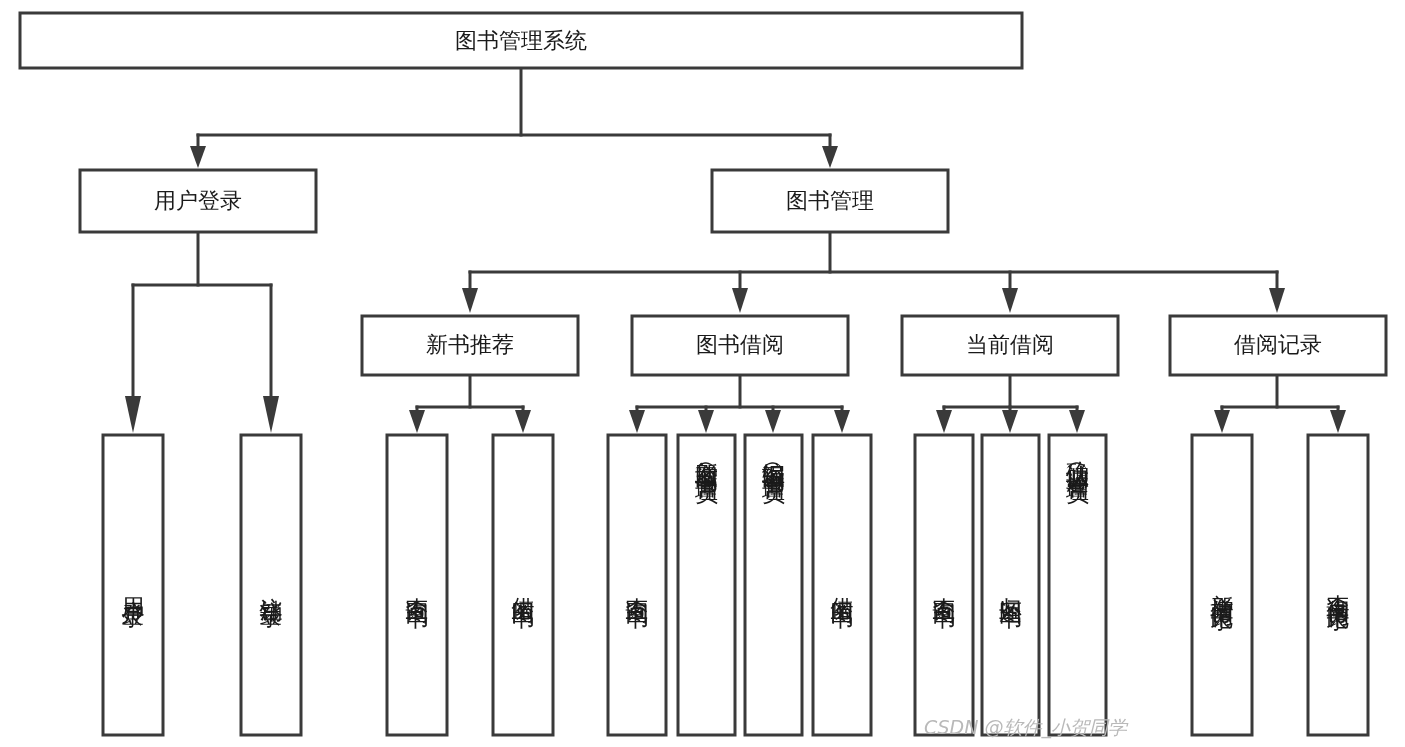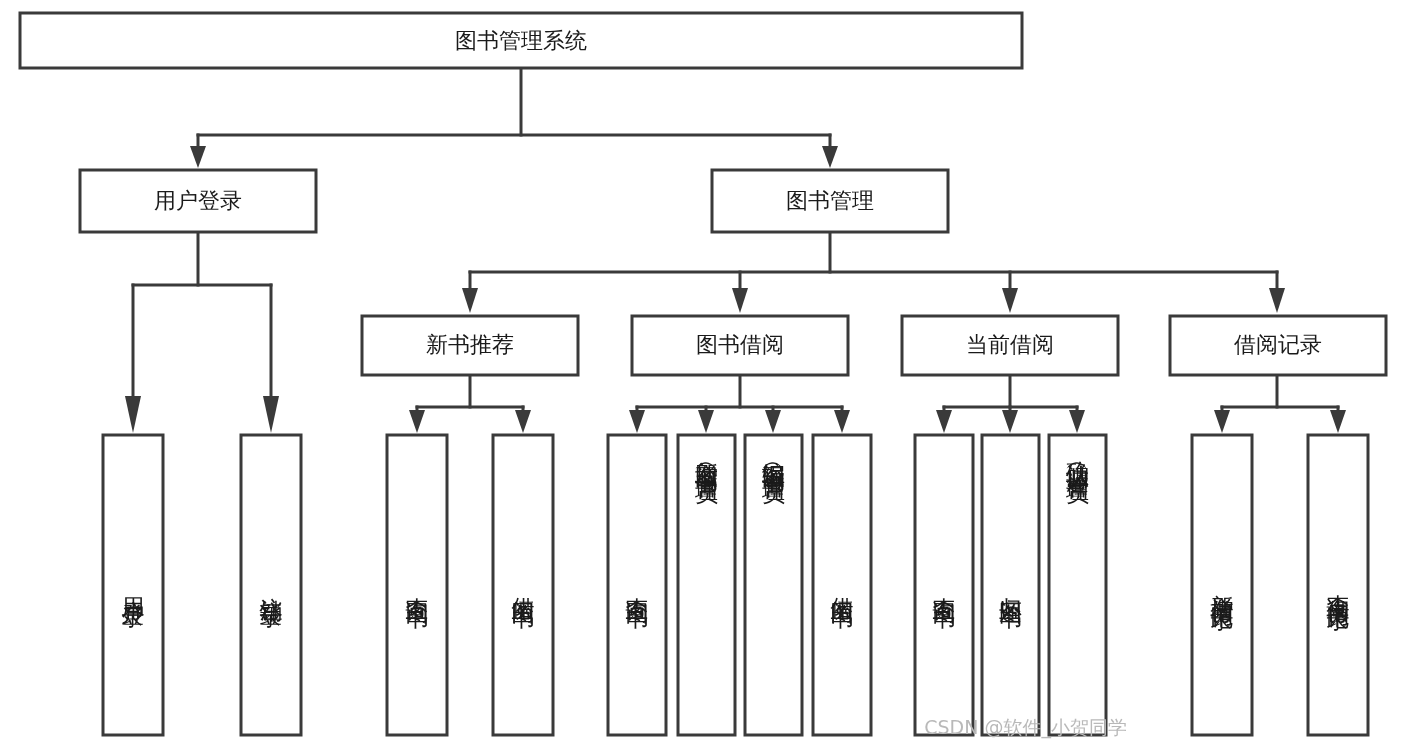--- a/index.html
+++ b/index.html
@@ -68,20 +68,21 @@
   }
   .watermark {
     position: absolute;
     right: 12px;
     bottom: 6px;
     font-family: "DejaVu Sans", "Liberation Sans", sans-serif;
     font-size: 19px;
     color: #b9b9b9;
     white-space: nowrap;
     pointer-events: none;
+    font-style: italic;
   }
 </style>
 </head>
 <body>
 
 <div id="diagram-root">
 
   <svg class="flow" viewBox="0 0 1405 747" xmlns="http://www.w3.org/2000/svg">
 
     <g>

